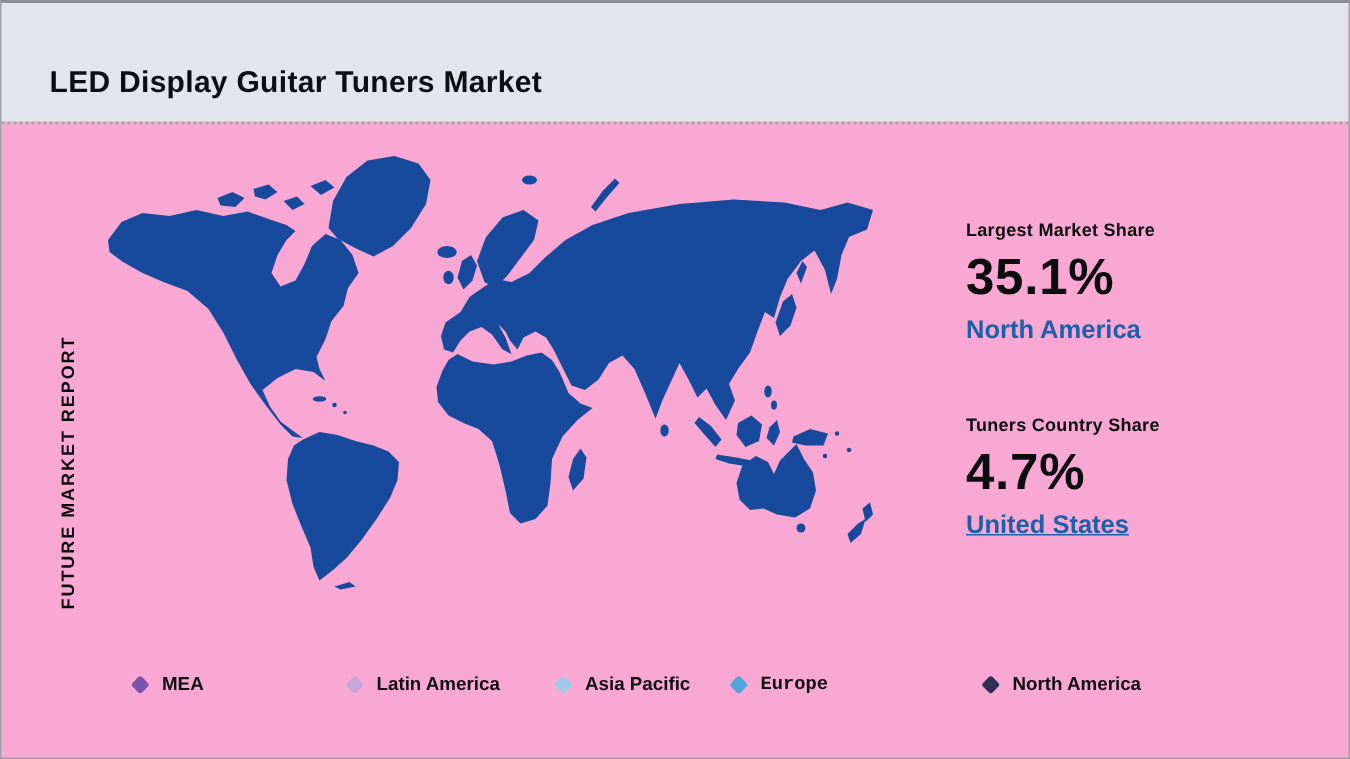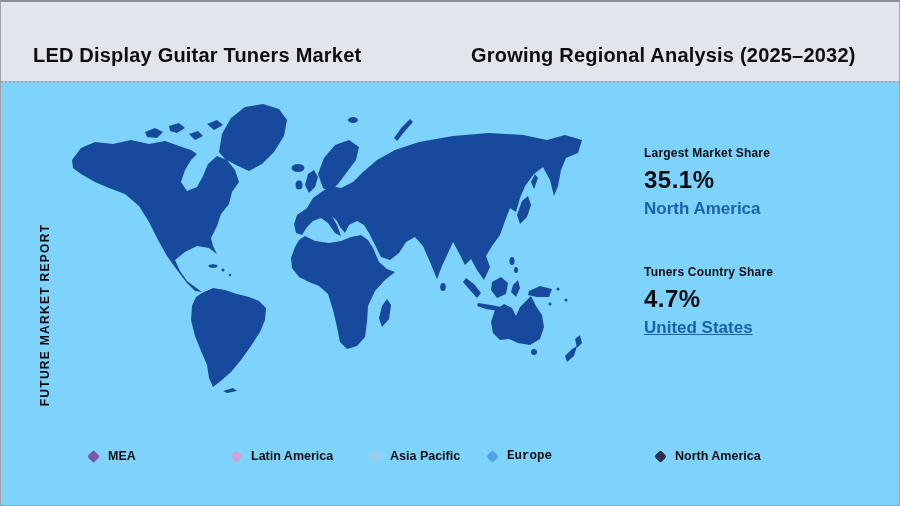--- a/index.html
+++ b/index.html
@@ -1,54 +1,53 @@
 <!DOCTYPE html>
 <html><head>
 <meta charset="utf-8">
 <style>
   html,body { margin:0; padding:0; background:#ffffff; }
   .canvas {
     position:relative; width:900px; height:506px; box-sizing:border-box;
-    background:#7dd3fc; border:1px solid #9EA2AB; border-top:2px solid #8A8D94;
+    background:#f9a8d4; border:1px solid #9EA2AB; border-top:2px solid #8A8D94;
     overflow:hidden; font-family:"Liberation Sans", sans-serif;
   }
   .header-band { position:absolute; left:0; top:0; width:100%; height:79px; background:#E3E5EC; }
   .title { position:absolute; top:42px; font-size:20px; font-weight:bold; color:#0D0E12; letter-spacing:0.2px; white-space:nowrap; }
   .title-left  { left:32px; }
   .title-right { left:470px; }
   .dotted-divider { position:absolute; left:0; right:0; top:79px; height:0; border-top:2px dotted #A6A7B0; }
 
   .watermark {
     position:absolute; left:44px; top:313px; transform:translate(-50%,-50%) rotate(-90deg);
     transform-origin:center; white-space:nowrap; font-size:12px; font-weight:bold;
     letter-spacing:1.3px; color:#0B0C10;
   }
 
   .map-wrap { position:absolute; left:60px; top:92px; width:560px; height:330px; color:#17499D; }
   .map-wrap svg { width:100%; height:100%; display:block; }
 
   .stats { position:absolute; left:643px; top:144px; width:250px; }
   .stat + .stat { margin-top:46px; }
   .stat-label  { font-size:12px; font-weight:bold; color:#0C0D11; letter-spacing:0.2px; }
-  .stat-value  { font-size:24px; font-weight:bold; color:#0B0C10; margin-top:6px; letter-spacing:0.5px; }
+  .stat-value  { font-size:34px; font-weight:bold; color:#0B0C10; margin-top:6px; letter-spacing:0.5px; }
   .stat-region { font-size:17px; font-weight:bold; color:#1B61A9; margin-top:5px; }
 
   .legend { position:absolute; left:0; top:447px; width:100%; height:24px; margin:0; padding:0; list-style:none;text-align:center; }
   .legend li { position:absolute; top:0; display:flex; align-items:center; gap:10px;
                font-size:12.5px; font-weight:bold; color:#0E0F13; white-space:nowrap; }
   .legend .dot { width:9px; height:9px; border-radius:2px; transform:rotate(45deg); flex:0 0 auto; }
   .li-0 { left:88px; } .li-1 { left:231px; } .li-2 { left:370px; } .li-3 { left:487px;font-family:Liberation Mono, monospace; } .li-4 { left:655px; }
 </style>
 </head>
 <body>
 
 <div class="canvas">
   <div class="header-band"></div>
   <h1 class="title title-left" style="margin:0;">LED Display Guitar Tuners Market</h1>
-  <h1 class="title title-right" style="margin:0;">Growing Regional Analysis (2025–2032)</h1>
   <div class="dotted-divider"></div>
 
   <div class="watermark">FUTURE MARKET REPORT</div>
 
   <div class="map-wrap" style="color: rgb(23, 73, 157);">
     <svg viewBox="0 0 560 330" xmlns="http://www.w3.org/2000/svg">
       <g fill="currentColor" stroke="none">
         <g>
           <path d="M11,66 L20,54 L34,48 L52,50 L70,46 L88,50 L104,47 L118,52 L130,56 L136,60 L130,66 L124,76 L120,88 L126,97 L136,93 L142,82 L147,70 L156,62 L166,66 L174,76 L178,88 L171,98 L168,110 L160,120 L156,132 L150,144 L152,152 L156,160 L148,154 L136,152 L124,158 L114,166 L119,177 L126,187 L134,193 L141,198 L134,197 L126,189 L116,176 L106,162 L97,146 L88,128 L78,112 L64,100 L48,94 L34,88 L20,80 L12,74 Z"></path>
           <path d="M84,38 L94,34 L102,38 L96,44 L86,43 Z"></path>

